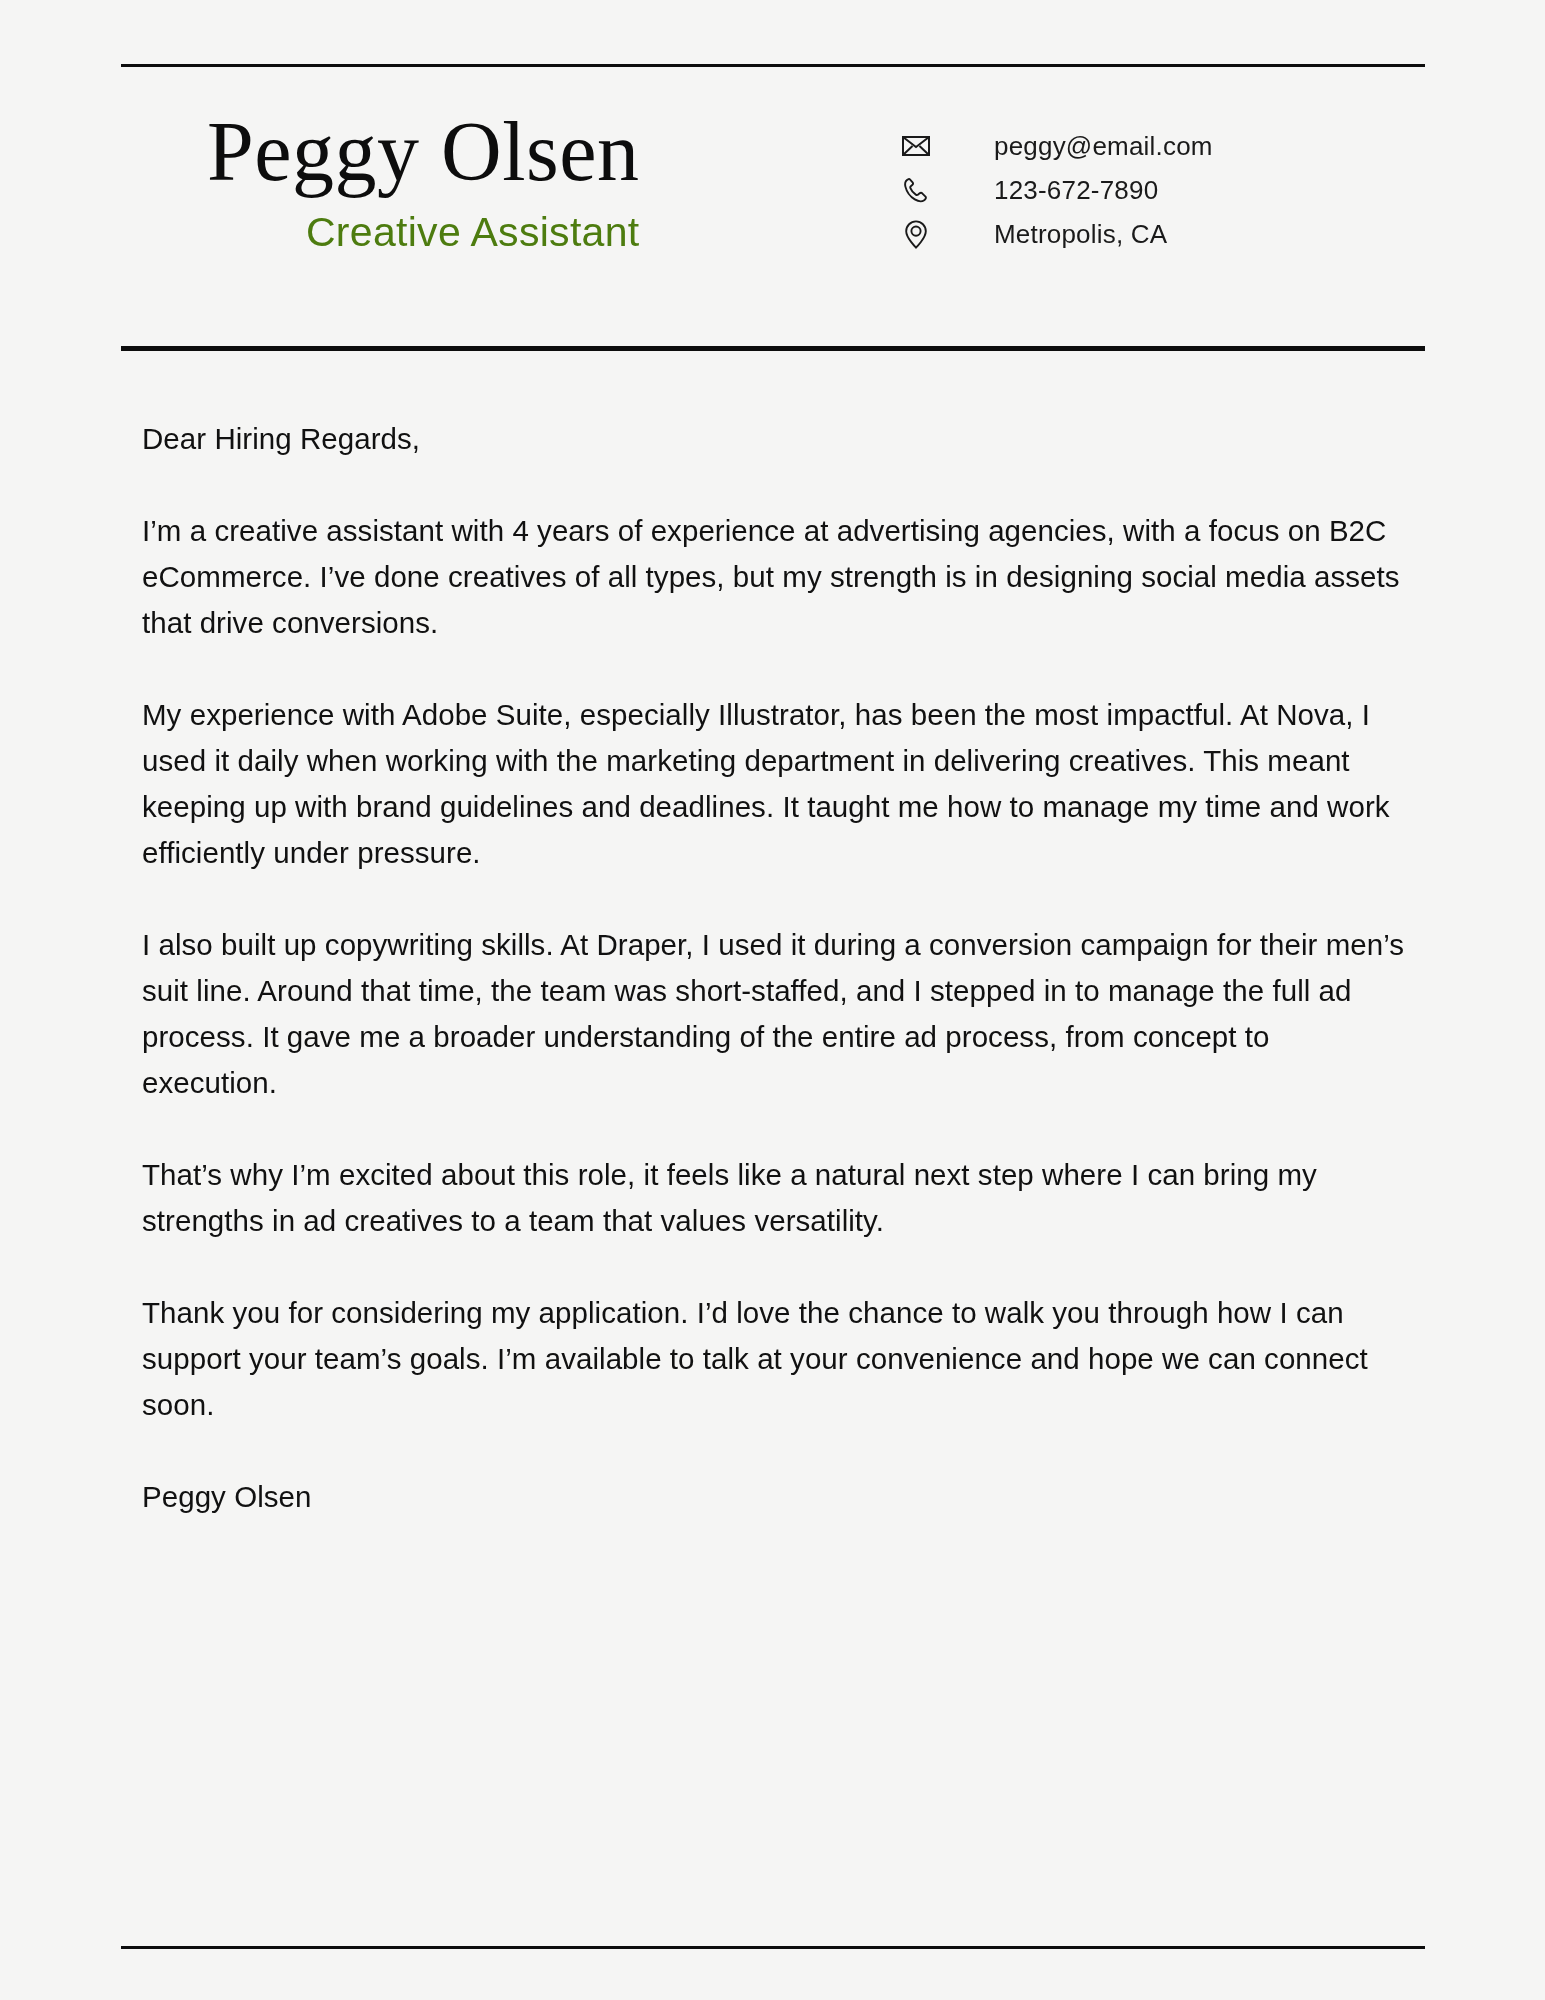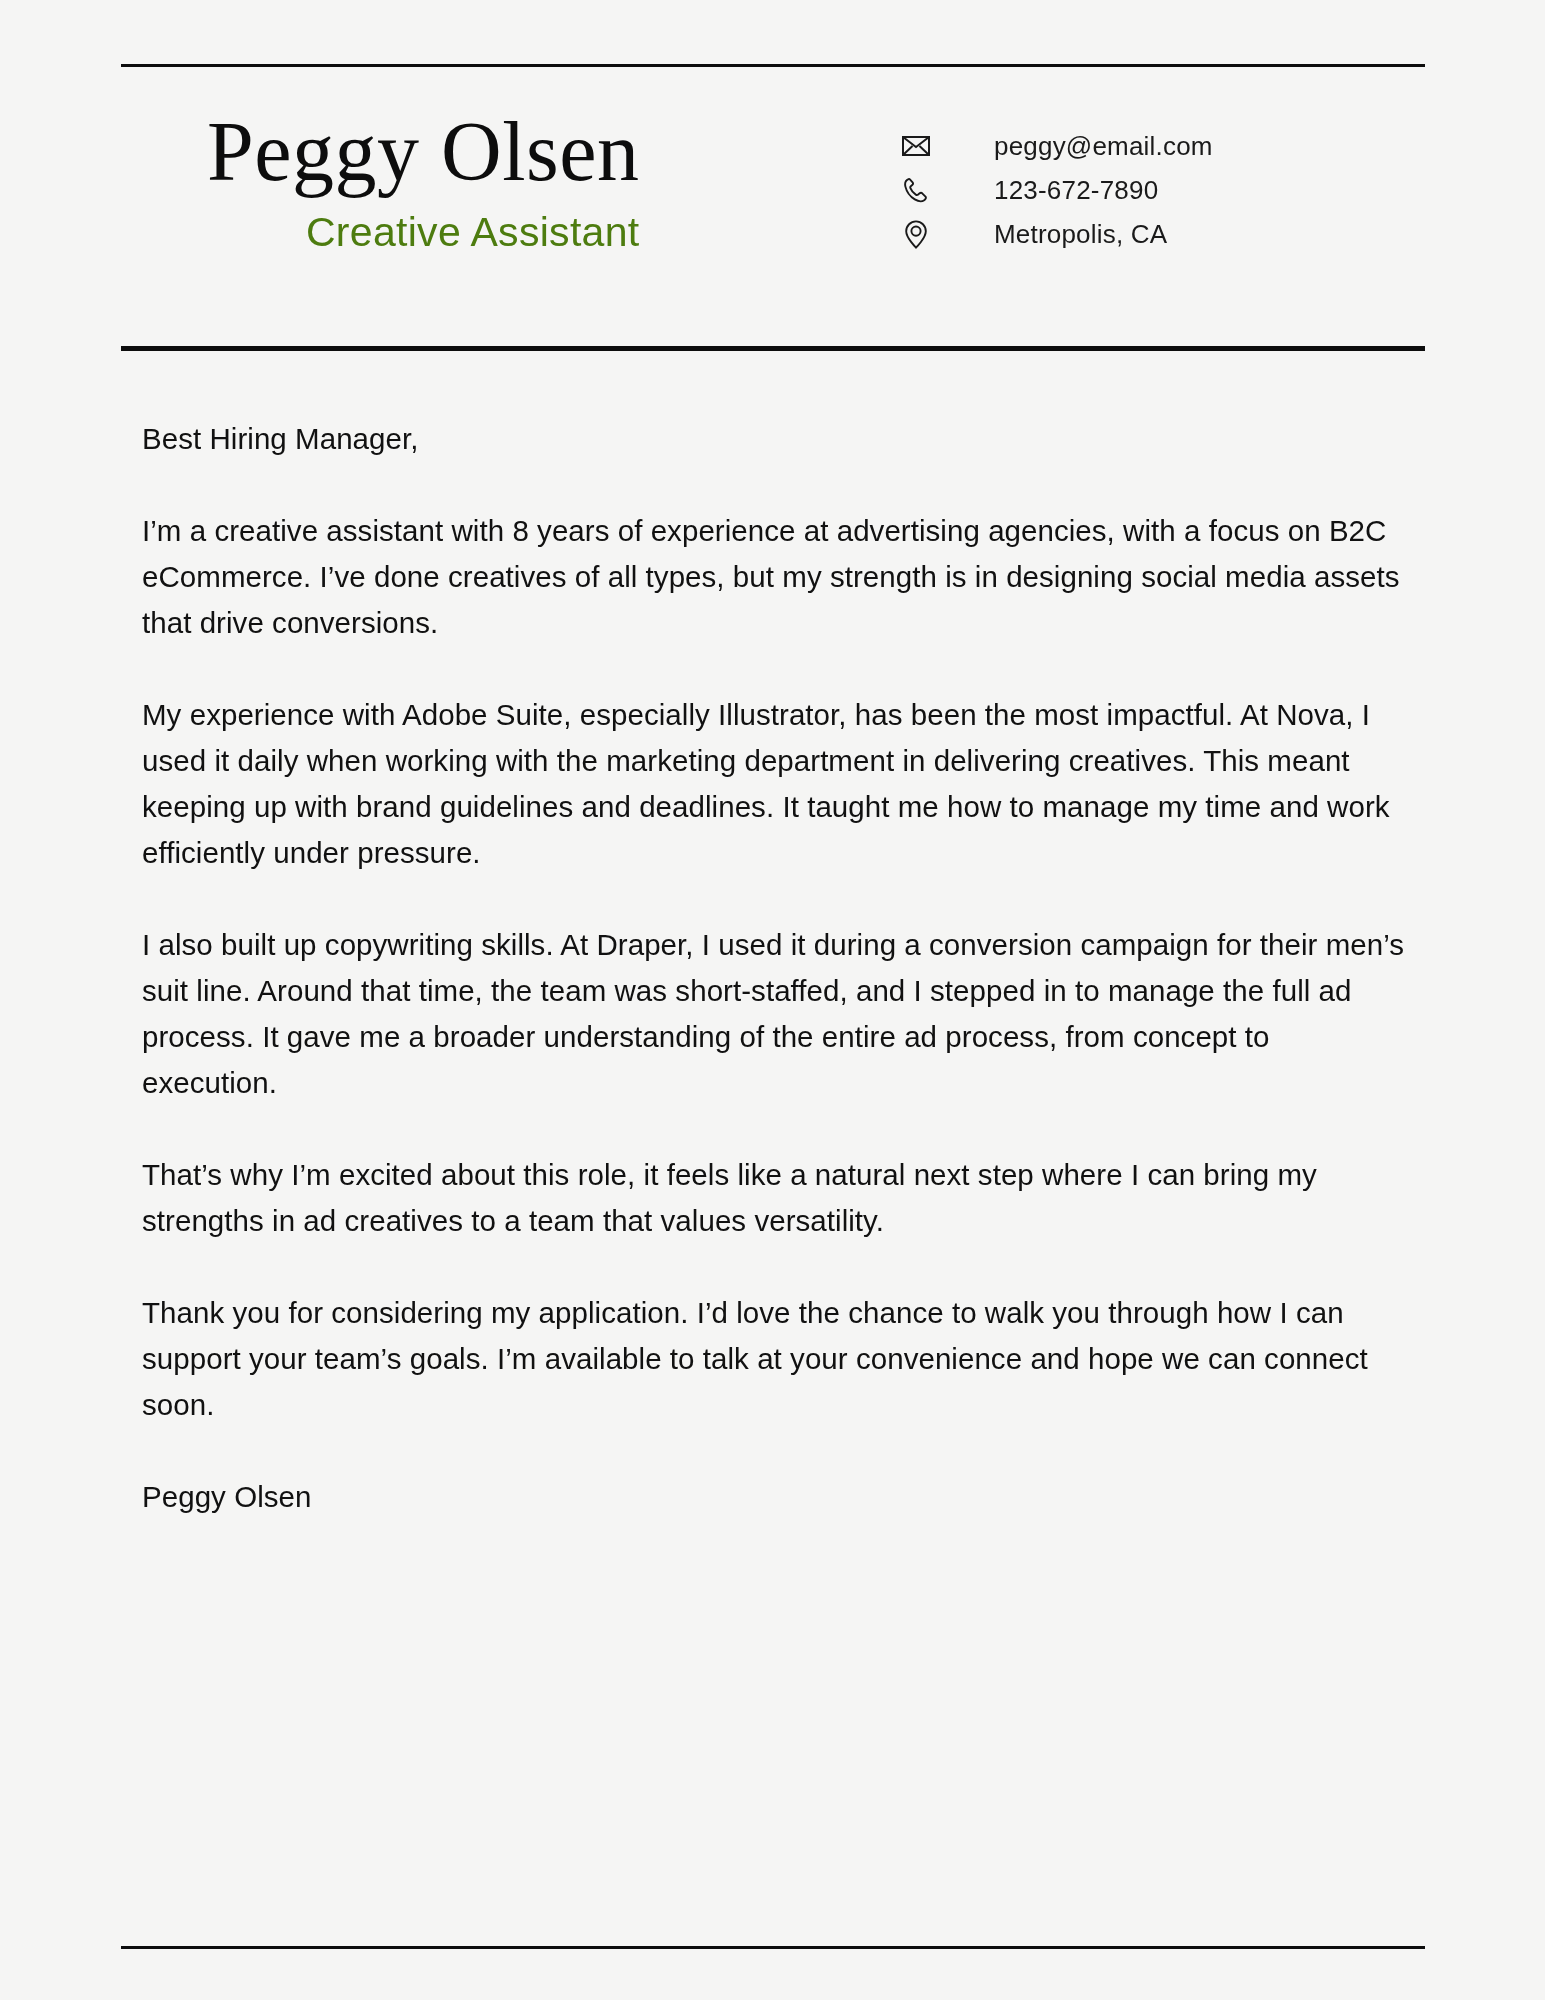--- a/index.html
+++ b/index.html
@@ -181,22 +181,22 @@
         </span>
         <span class="contact-text">Metropolis, CA</span>
       </div>
 
     </div>
   </div>
 
   <div class="rule rule-header"></div>
 
   <div class="letter">
-    <p class="salutation">Best Hiring Manager,</p>
-    <p class="para">I’m a creative assistant with 8 years of experience at advertising agencies, with a focus on B2C eCommerce. I’ve done creatives of all types, but my strength is in designing social media assets that drive conversions.</p>
+    <p class="salutation">Dear Hiring Regards,</p>
+    <p class="para">I’m a creative assistant with 4 years of experience at advertising agencies, with a focus on B2C eCommerce. I’ve done creatives of all types, but my strength is in designing social media assets that drive conversions.</p>
     <p class="para">My experience with Adobe Suite, especially Illustrator, has been the most impactful. At Nova, I used it daily when working with the marketing department in delivering creatives. This meant keeping up with brand guidelines and deadlines. It taught me how to manage my time and work efficiently under pressure.</p>
     <p class="para">I also built up copywriting skills. At Draper, I used it during a conversion campaign for their men’s suit line. Around that time, the team was short-staffed, and I stepped in to manage the full ad process. It gave me a broader understanding of the entire ad process, from concept to execution.</p>
     <p class="para">That’s why I’m excited about this role, it feels like a natural next step where I can bring my strengths in ad creatives to a team that values versatility.</p>
     <p class="para">Thank you for considering my application. I’d love the chance to walk you through how I can support your team’s goals. I’m available to talk at your convenience and hope we can connect soon.</p>
     <p class="signature">Peggy Olsen</p>
   </div>
 
   <div class="rule rule-bottom"></div>
 
 </div>

